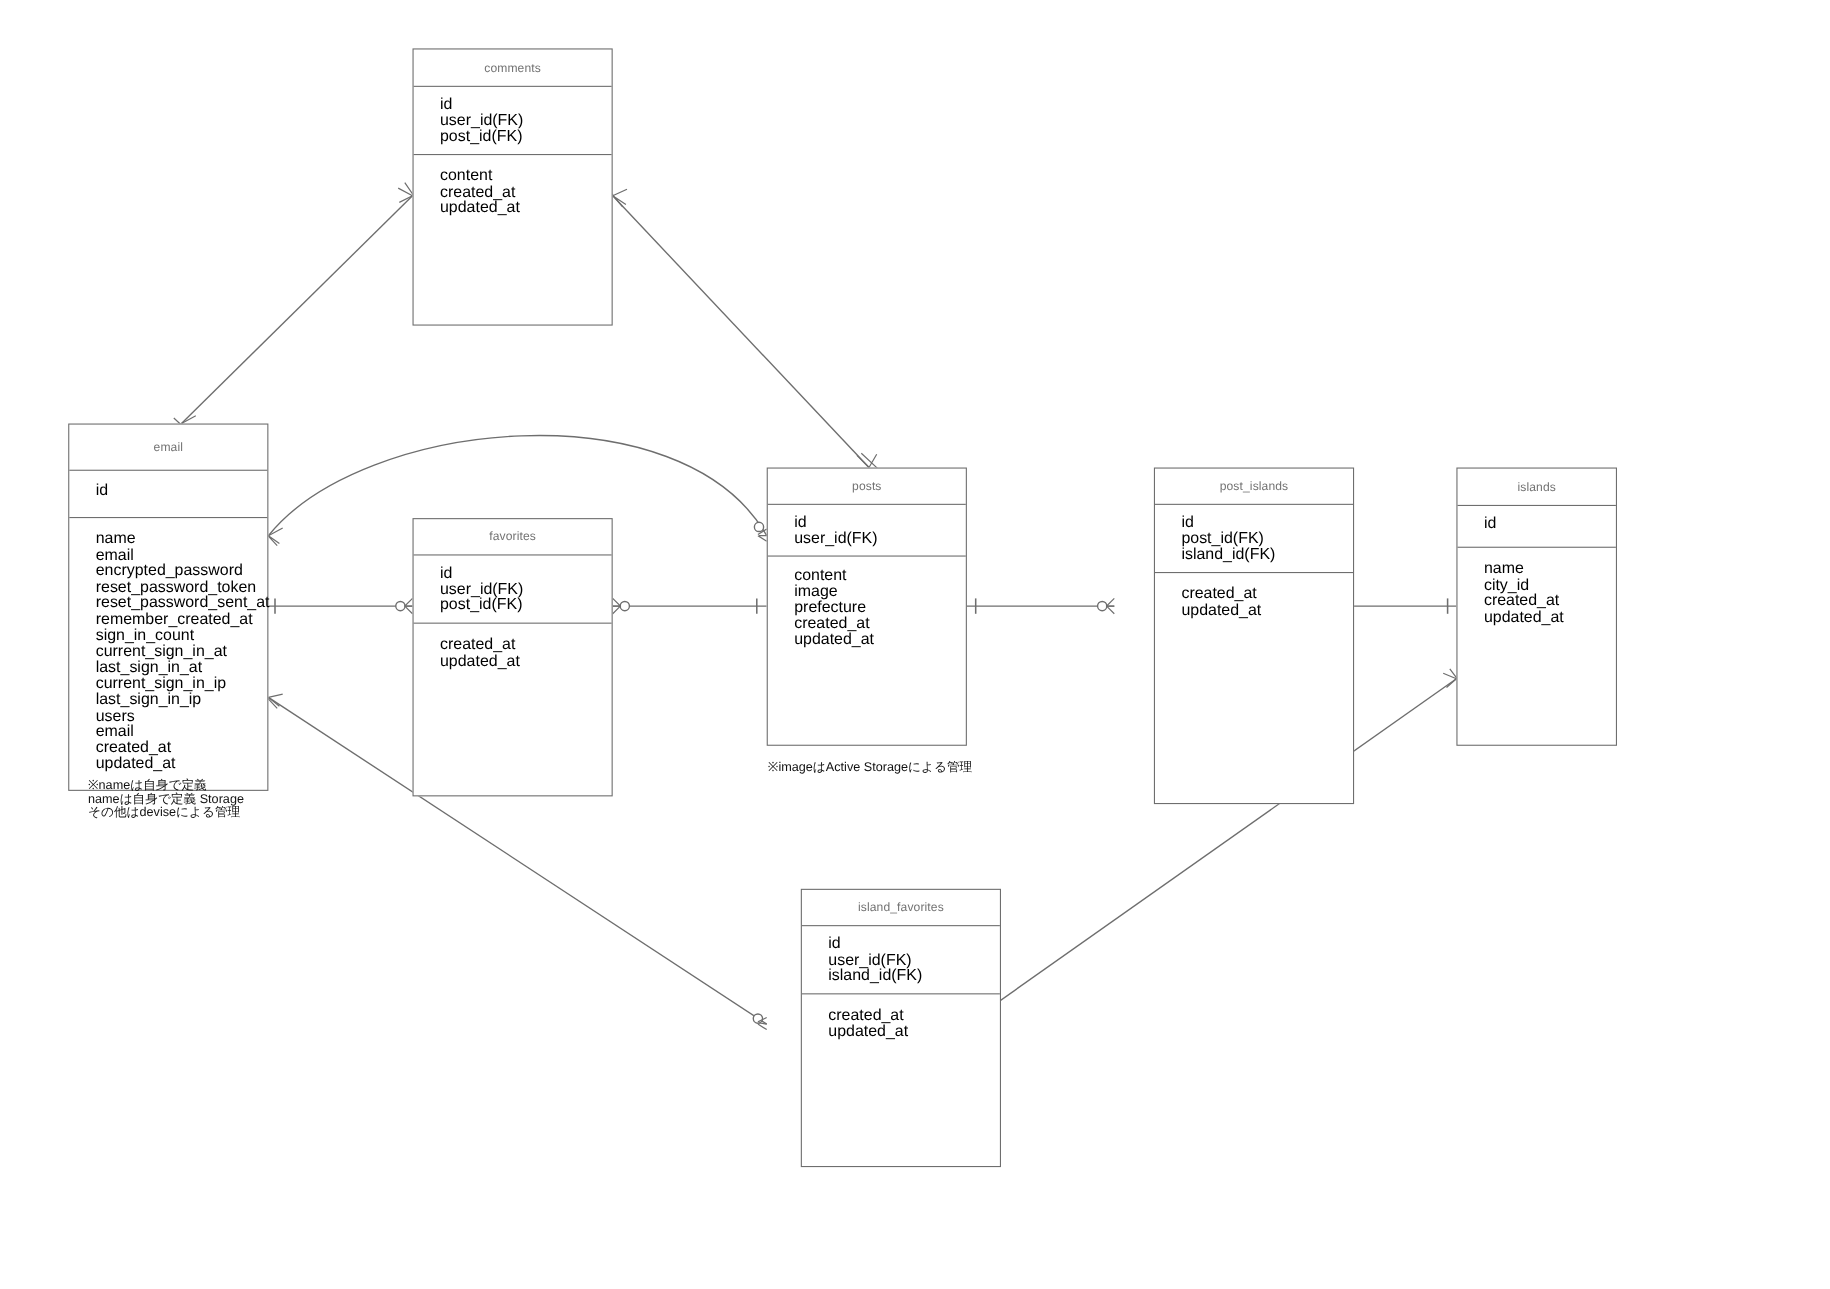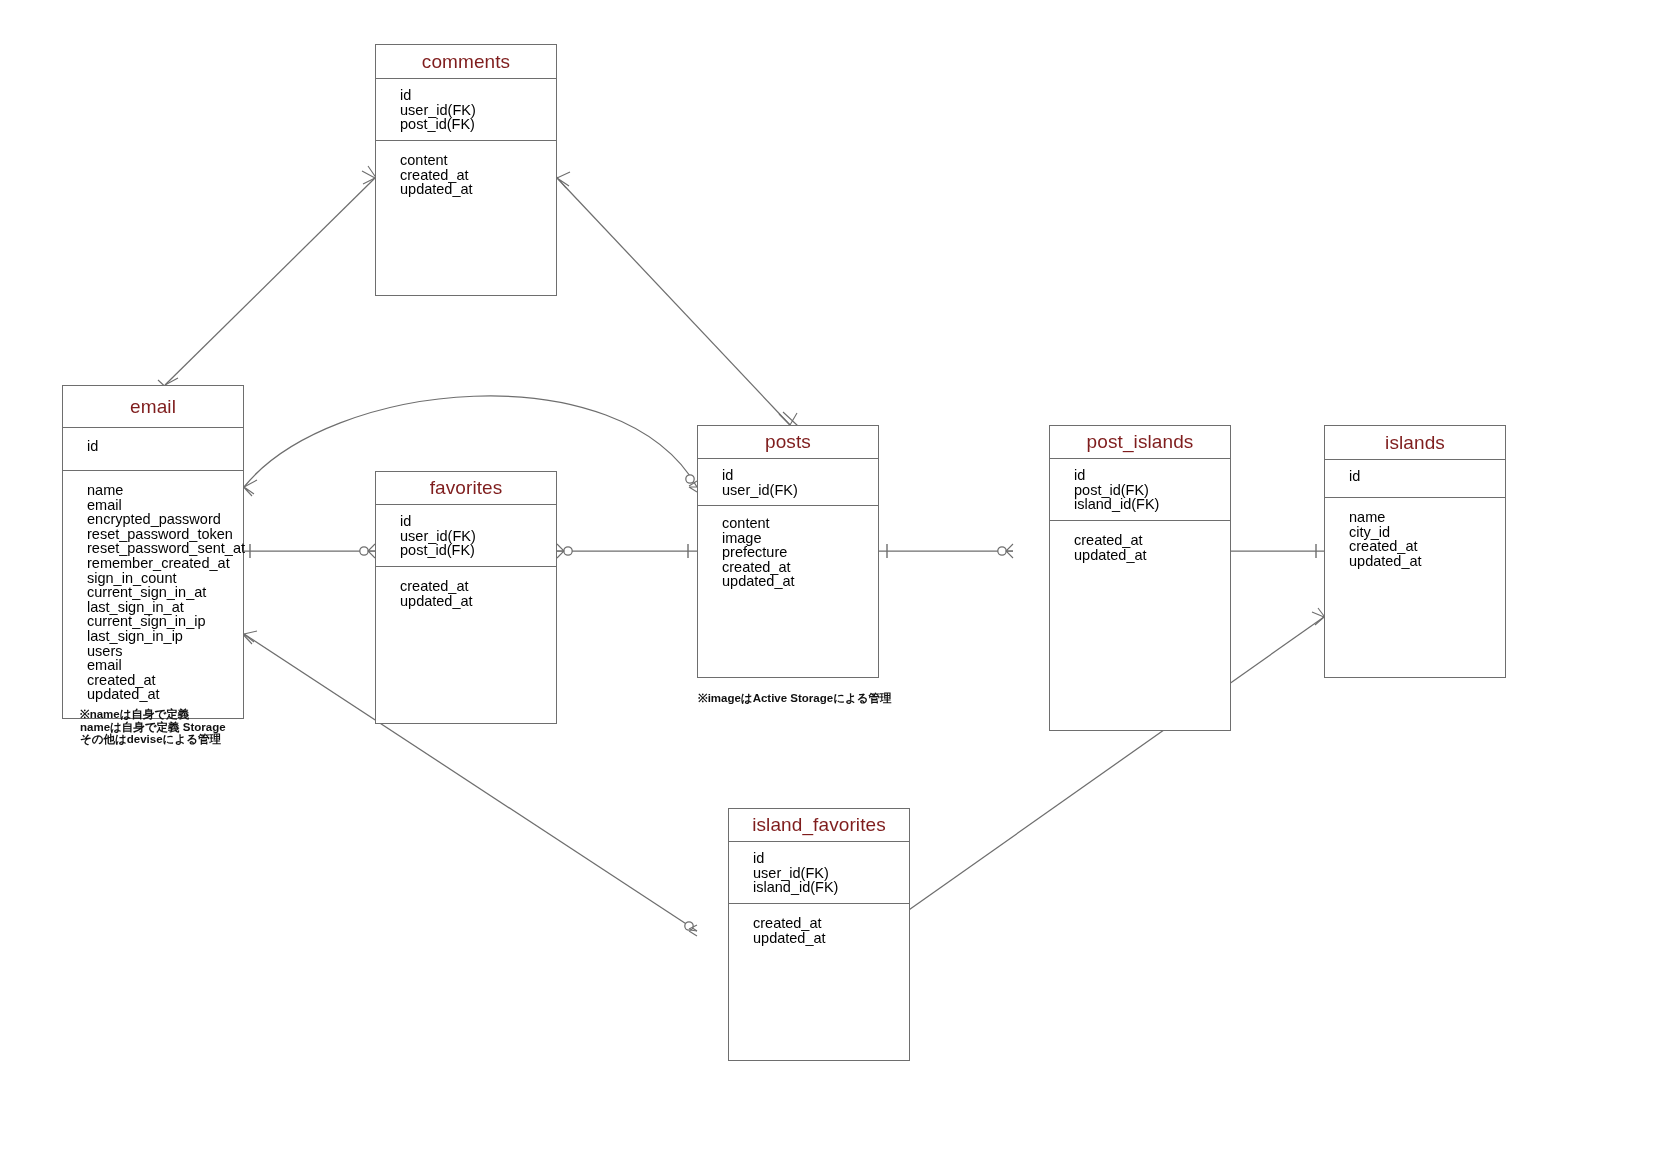--- a/index.html
+++ b/index.html
@@ -33,22 +33,22 @@
     border: 1.6px solid #6e6e6e;
   }
   .entity-title-cell {
     box-sizing: border-box;
     border-bottom: 1.3px solid #6e6e6e;
     display: flex;
     align-items: center;
     justify-content: center;
   }
   .entity-title {
-    color: #7f1d1d;
-    font-size: 19px;
+    color: #737373;
+    font-size: 11px;
     letter-spacing: 0.1px;
     white-space: nowrap;
   }
   .entity-keys-cell {
     box-sizing: border-box;
     border-bottom: 1.3px solid #6e6e6e;
     padding: 9px 0 0 24px;
   }
   .entity-fields-cell {
     box-sizing: border-box;
@@ -60,21 +60,21 @@
     line-height: 14.6px;
     white-space: nowrap;
   }
   .note {
     position: absolute;
     font-size: 11.5px;
     color: #111111;
     line-height: 12.6px;
     white-space: nowrap;
   }
-  .note-line { display: block; font-weight: bold; }
+  .note-line { display: block; }
 </style>
 </head>
 <body>
 
 <div id="diagram-root">
 
   <svg class="er-canvas" viewBox="0 0 1664 1172" xmlns="http://www.w3.org/2000/svg">
     <g fill="none" stroke="#6e6e6e" stroke-width="1.25">
 
         comments  (diagonal up-right) --&gt;
@@ -234,21 +234,21 @@
       <div class="field-line">id</div>
       <div class="field-line">post_id(FK)</div>
       <div class="field-line">island_id(FK)</div>
     </div>
     <div class="entity-fields-cell">
       <div class="field-line">created_at</div>
       <div class="field-line">updated_at</div>
     </div>
   </div>
 
-  <div class="entity-box" style="left:1324px; top:425px; width:182px; height:253px;">
+  <div class="entity-box" style="left:1324px; top:425px; width:146px; height:253px;">
     <div class="entity-title-cell" style="height:34px;">
       <span class="entity-title">islands</span>
     </div>
     <div class="entity-keys-cell" style="height:38px; padding-top:9px;">
       <div class="field-line">id</div>
     </div>
     <div class="entity-fields-cell">
       <div class="field-line">name</div>
       <div class="field-line">city_id</div>
       <div class="field-line">created_at</div>

